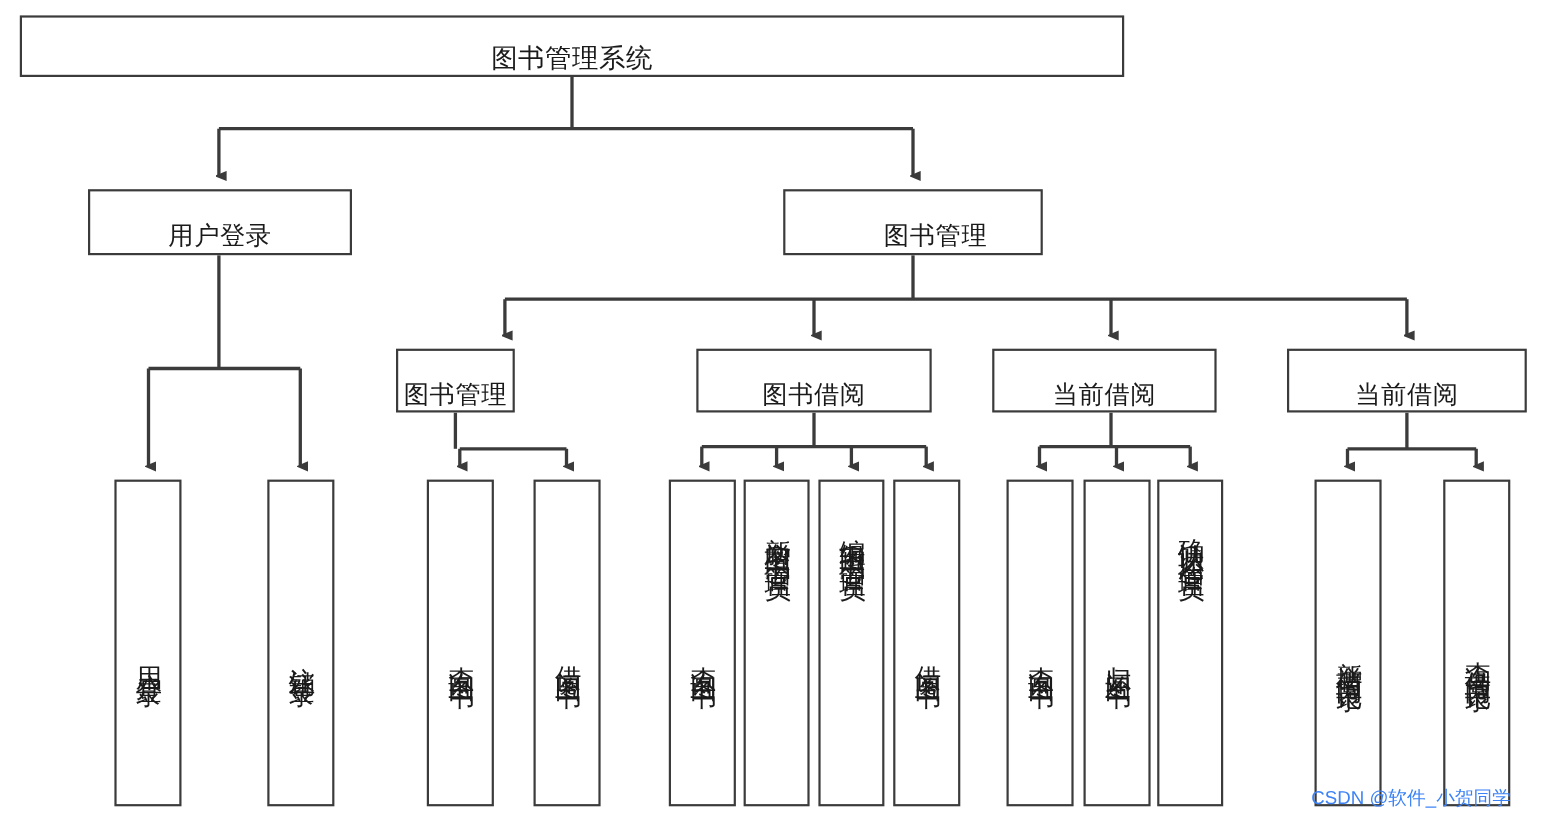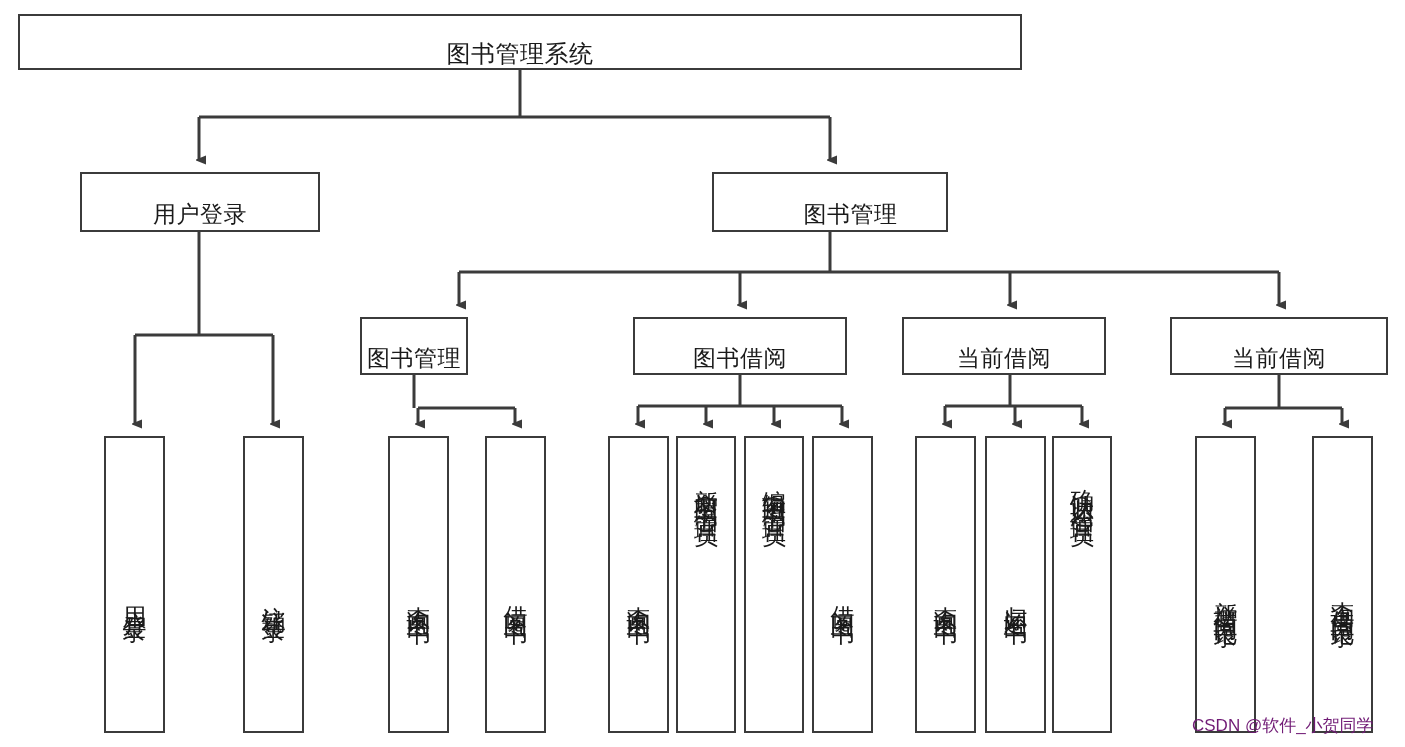--- a/index.html
+++ b/index.html
@@ -69,21 +69,21 @@
   
   .node.vert.center {
     align-items: center;
     padding-top: 0;
   }
   .watermark {
     position: absolute;
     left: 1192px;
     top: 714px;
     font-size: 17px;
-    color: #701a75;
+    color: #3b82f6;
     white-space: nowrap;
     z-index: 5;
     font-family: "Liberation Sans", "DejaVu Sans", sans-serif;
     text-align: right;
   }
 </style>
 </head>
 <body>
 
 <div id="canvas">

